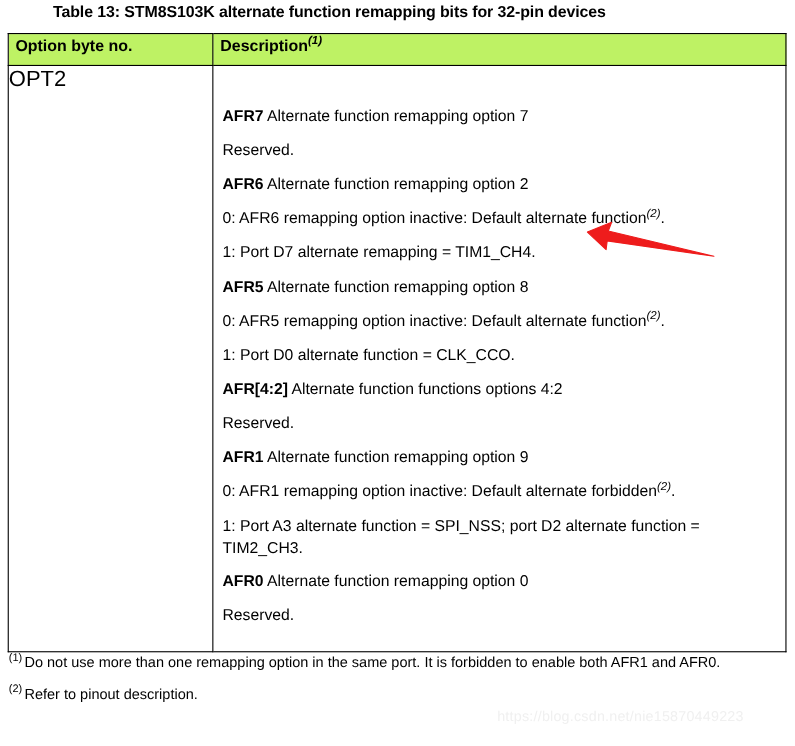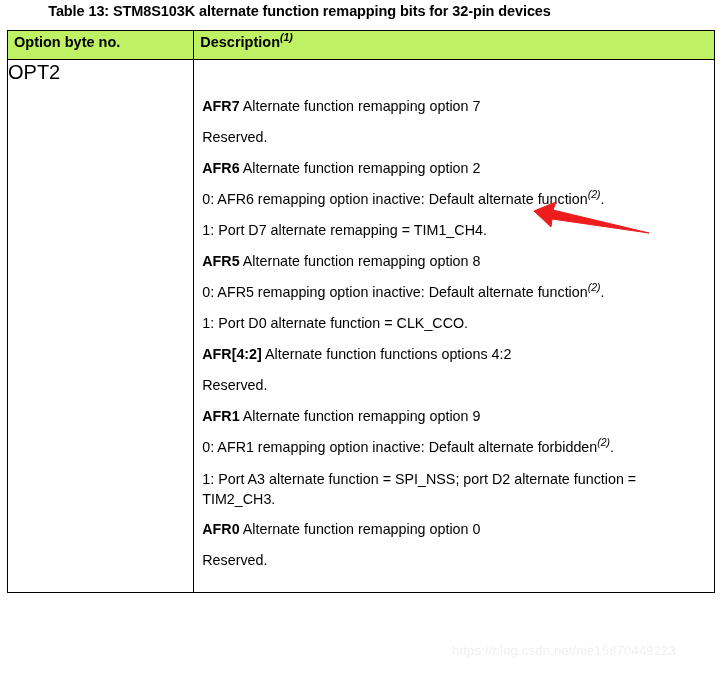--- a/index.html
+++ b/index.html
@@ -178,15 +178,17 @@
       </td>
     </tr>
   </tbody>
 </table>
 
 <svg class="arrow-svg" viewBox="0 0 130 45">
   <polygon id="arrow-poly" points="9,13 31,4 28,12 124,35 27,21 26,29" stroke-linejoin="round" stroke-width="1" fill="#ee1c1c" stroke="#ee1c1c"></polygon>
 </svg>
 
 <div class="footnotes" id="footnote-host">
+    <div class="fnote"><sup>(1)</sup><span>Do not use more than one remapping option in the same port. It is forbidden to enable both AFR1 and AFR0.</span></div>
+    <div class="fnote"><sup>(2)</sup><span>Refer to pinout description.</span></div>
   </div>
 
 <div class="watermark" style="color: rgb(240, 240, 240);">https://blog.csdn.net/nie15870449223</div>
 
 </body></html>

